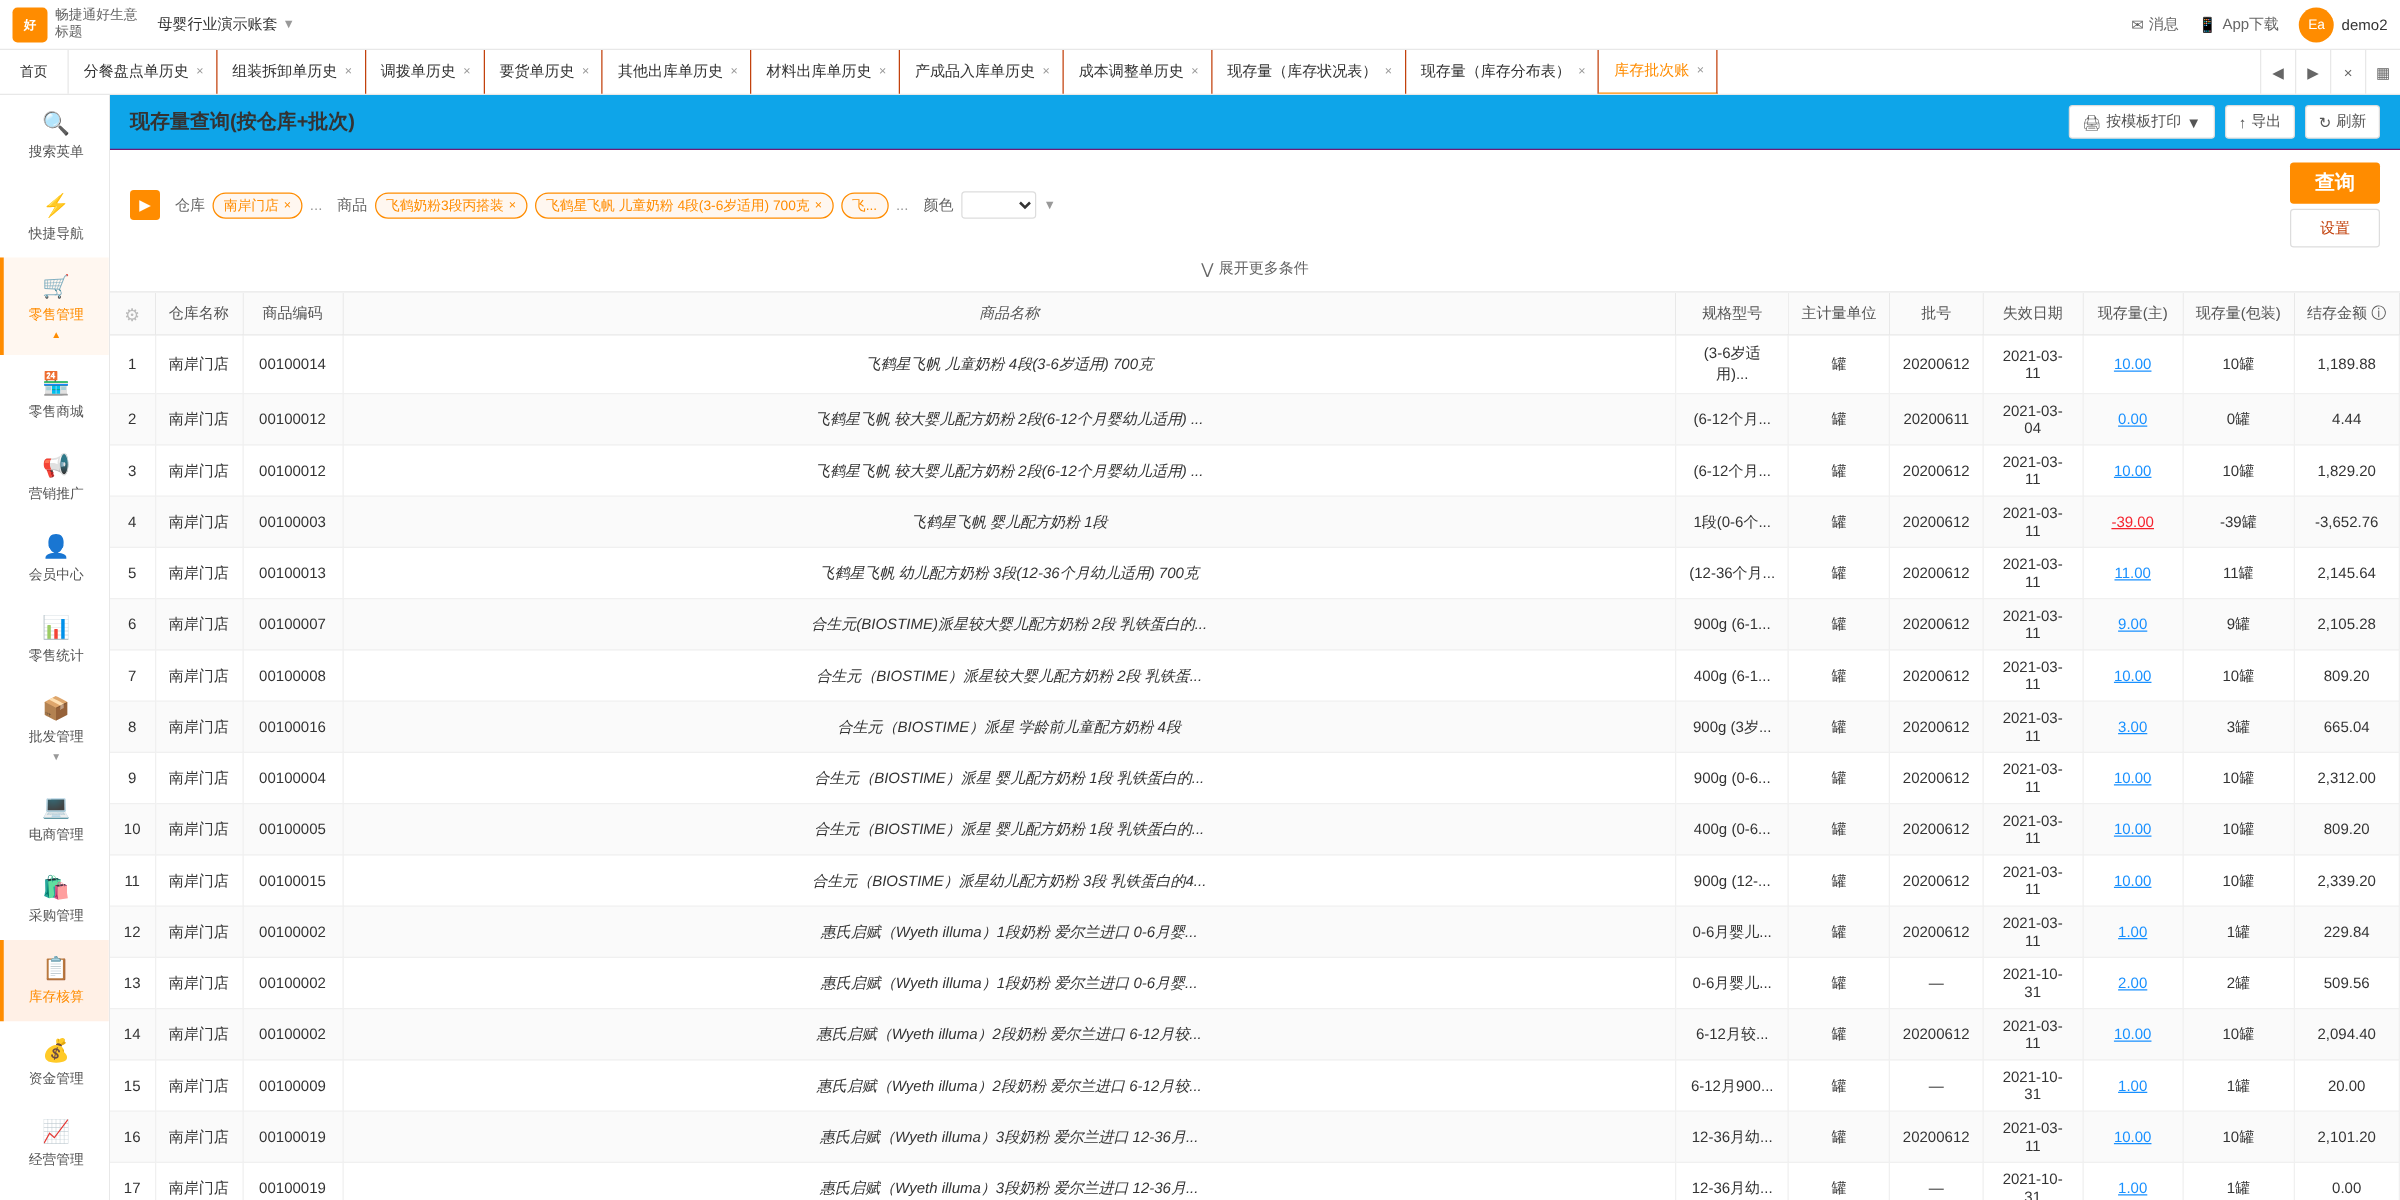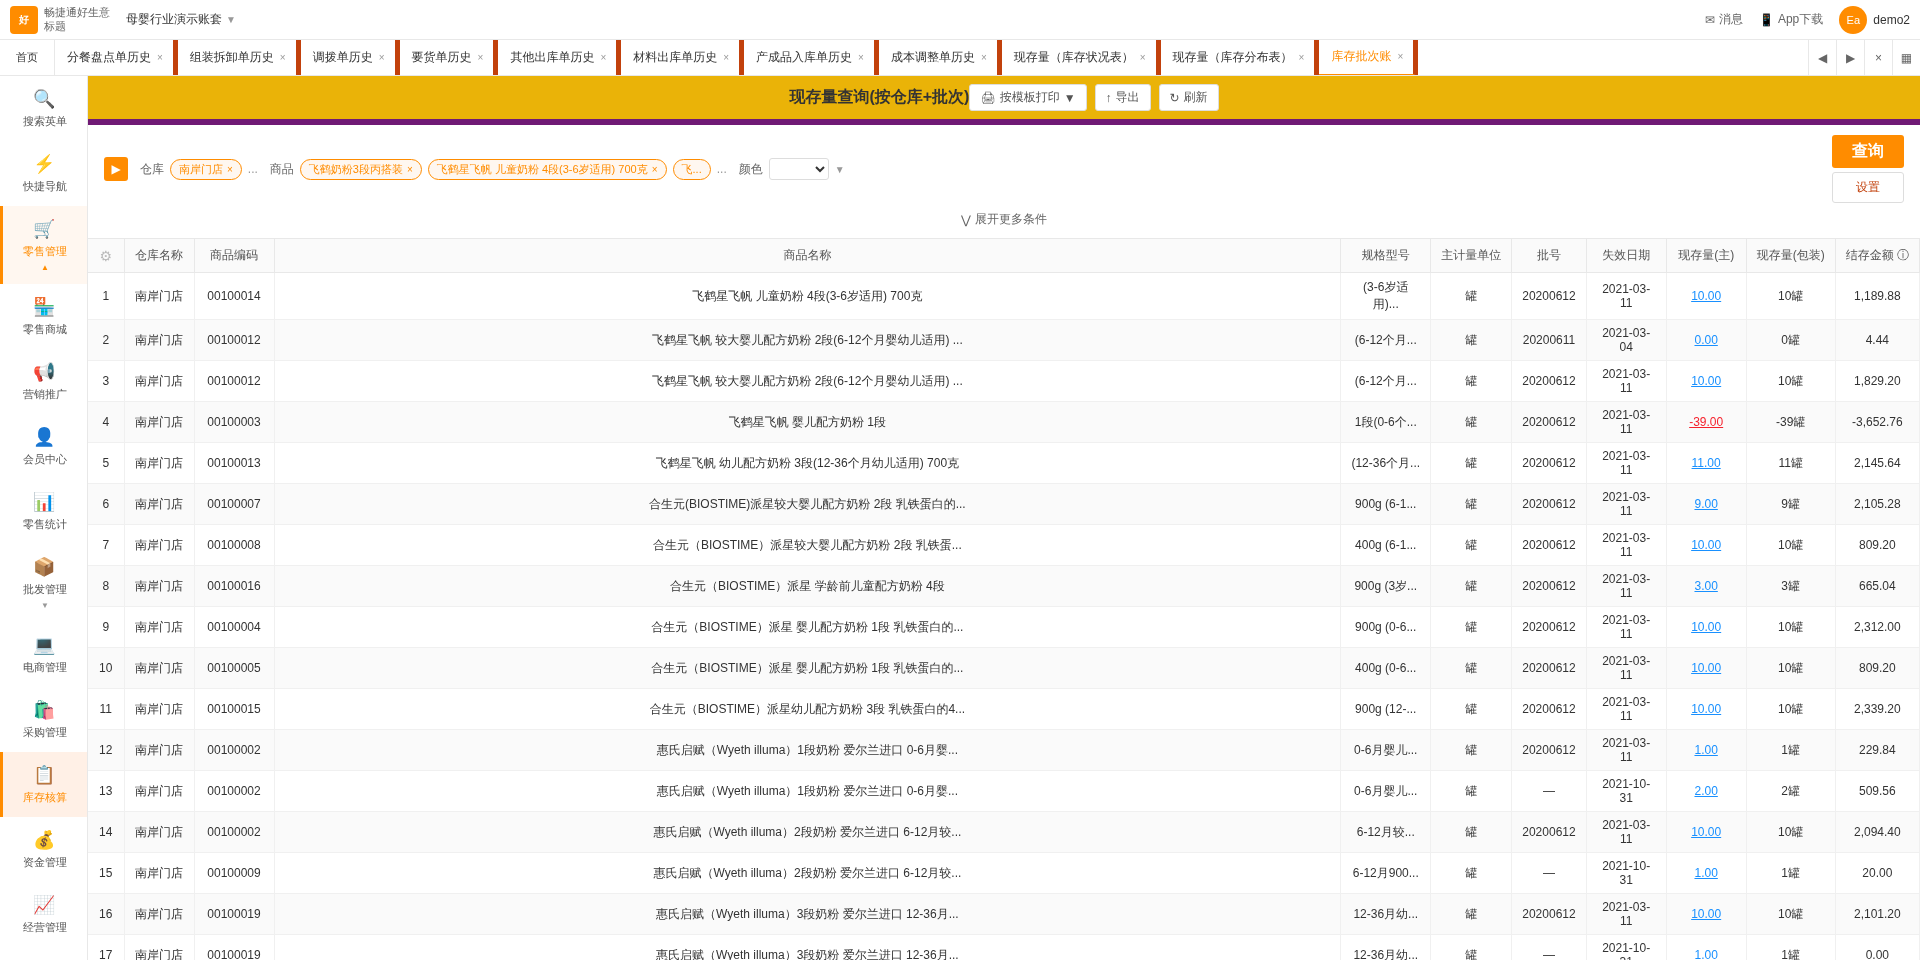--- a/index.html
+++ b/index.html
@@ -20,21 +20,21 @@
     .user-name { font-size: 12px; color: #333; }
 
     
     .tab-bar {
       display: flex; align-items: center; background: #fff; border-bottom: 1px solid #e8e8e8;
       height: 36px; overflow: hidden;
     }
     .tab-home { padding: 0 16px; height: 36px; display: flex; align-items: center; color: #333; font-size: 11px; border-right: 1px solid #e8e8e8; cursor: pointer; white-space: nowrap; }
     .tab-item {
       padding: 0 10px 0 12px; height: 36px; display: flex; align-items: center; gap: 6px;
-      color: #333; font-size: 12px; border-right: 5px solid #c2410c; cursor: pointer; white-space: nowrap;
+      color: #333; font-size: 12px; border-right: 1px solid #c2410c; cursor: pointer; white-space: nowrap;
     }
     .tab-item.active { color: #ff8c00; border-bottom: 2px solid #ff8c00; }
     .tab-close { color: #999; font-size: 10px; cursor: pointer; }
     .tab-nav-btns { display: flex; align-items: center; margin-left: auto; }
     .tab-nav-btn { width: 28px; height: 36px; display: flex; align-items: center; justify-content: center; border-left: 1px solid #e8e8e8; color: #666; cursor: pointer; font-size: 12px; }
 
     
     .main-layout { display: flex; height: calc(100vh - 76px); }
 
     
@@ -48,22 +48,22 @@
       border-left: 3px solid transparent;
     }
     .sidebar-item.active { color: #ff8c00; background: #fff7f0; border-left-color: #ff8c00; }
     .sidebar-icon { font-size: 18px; }
 
     
     .content { flex: 1; display: flex; flex-direction: column; overflow: hidden; background: #f5f5f5; }
 
     
     .page-header {
-      background: #eab308; padding: 8px 16px; display: flex; align-items: center;
-      justify-content: center; border-bottom: 6px solid #701a75;
+      background: #0ea5e9; padding: 8px 16px; display: flex; align-items: center;
+      justify-content: space-between; border-bottom: 1px solid #701a75;
     }
     .page-title { font-size: 16px; font-weight: bold; color: #333; }
     .header-actions { display: flex; align-items: center; gap: 8px; }
     .btn-template { display: flex; align-items: center; gap: 4px; padding: 4px 10px; border: 1px solid #ddd; background: #fff; color: #555; border-radius: 3px; cursor: pointer; font-size: 12px; }
     .btn-export { display: flex; align-items: center; gap: 4px; padding: 4px 10px; border: 1px solid #ddd; background: #fff; color: #555; border-radius: 3px; cursor: pointer; font-size: 12px; }
     .btn-refresh { display: flex; align-items: center; gap: 4px; padding: 4px 10px; border: 1px solid #ddd; background: #fff; color: #555; border-radius: 3px; cursor: pointer; font-size: 12px; }
 
     
     .filter-area { background: #fff; padding: 10px 16px; border-bottom: 1px solid #e8e8e8; }
     .filter-row { display: flex; align-items: center; gap: 12px; flex-wrap: wrap; }
@@ -94,21 +94,21 @@
       white-space: nowrap; position: sticky; top: 0; z-index: 10;
     }
     .data-table td {
       border-bottom: 1px solid #f0f0f0; border-right: 1px solid #f0f0f0;
       padding: 6px 10px; text-align: center; color: #333;
     }
     .data-table tr.alt td { background: #fafafa; }
     .col-num { width: 36px; }
     .col-warehouse { width: 70px; }
     .col-code { width: 80px; }
-    .col-name { min-width: 200px; text-align: right; }
+    .col-name { min-width: 200px; text-align: right; font-style: italic; }
     .col-spec { width: 90px; }
     .col-unit { width: 70px; }
     .col-batch { width: 70px; }
     .col-expire { width: 80px; }
     .col-stock-main { width: 80px; }
     .col-stock-pack { width: 80px; }
     .col-balance { width: 80px; }
     .link-text { color: #1890ff; text-decoration: underline; cursor: pointer; }
     .red-text { color: #f5222d; }
     .settings-icon { color: #bbb; font-size: 14px; cursor: pointer; }

